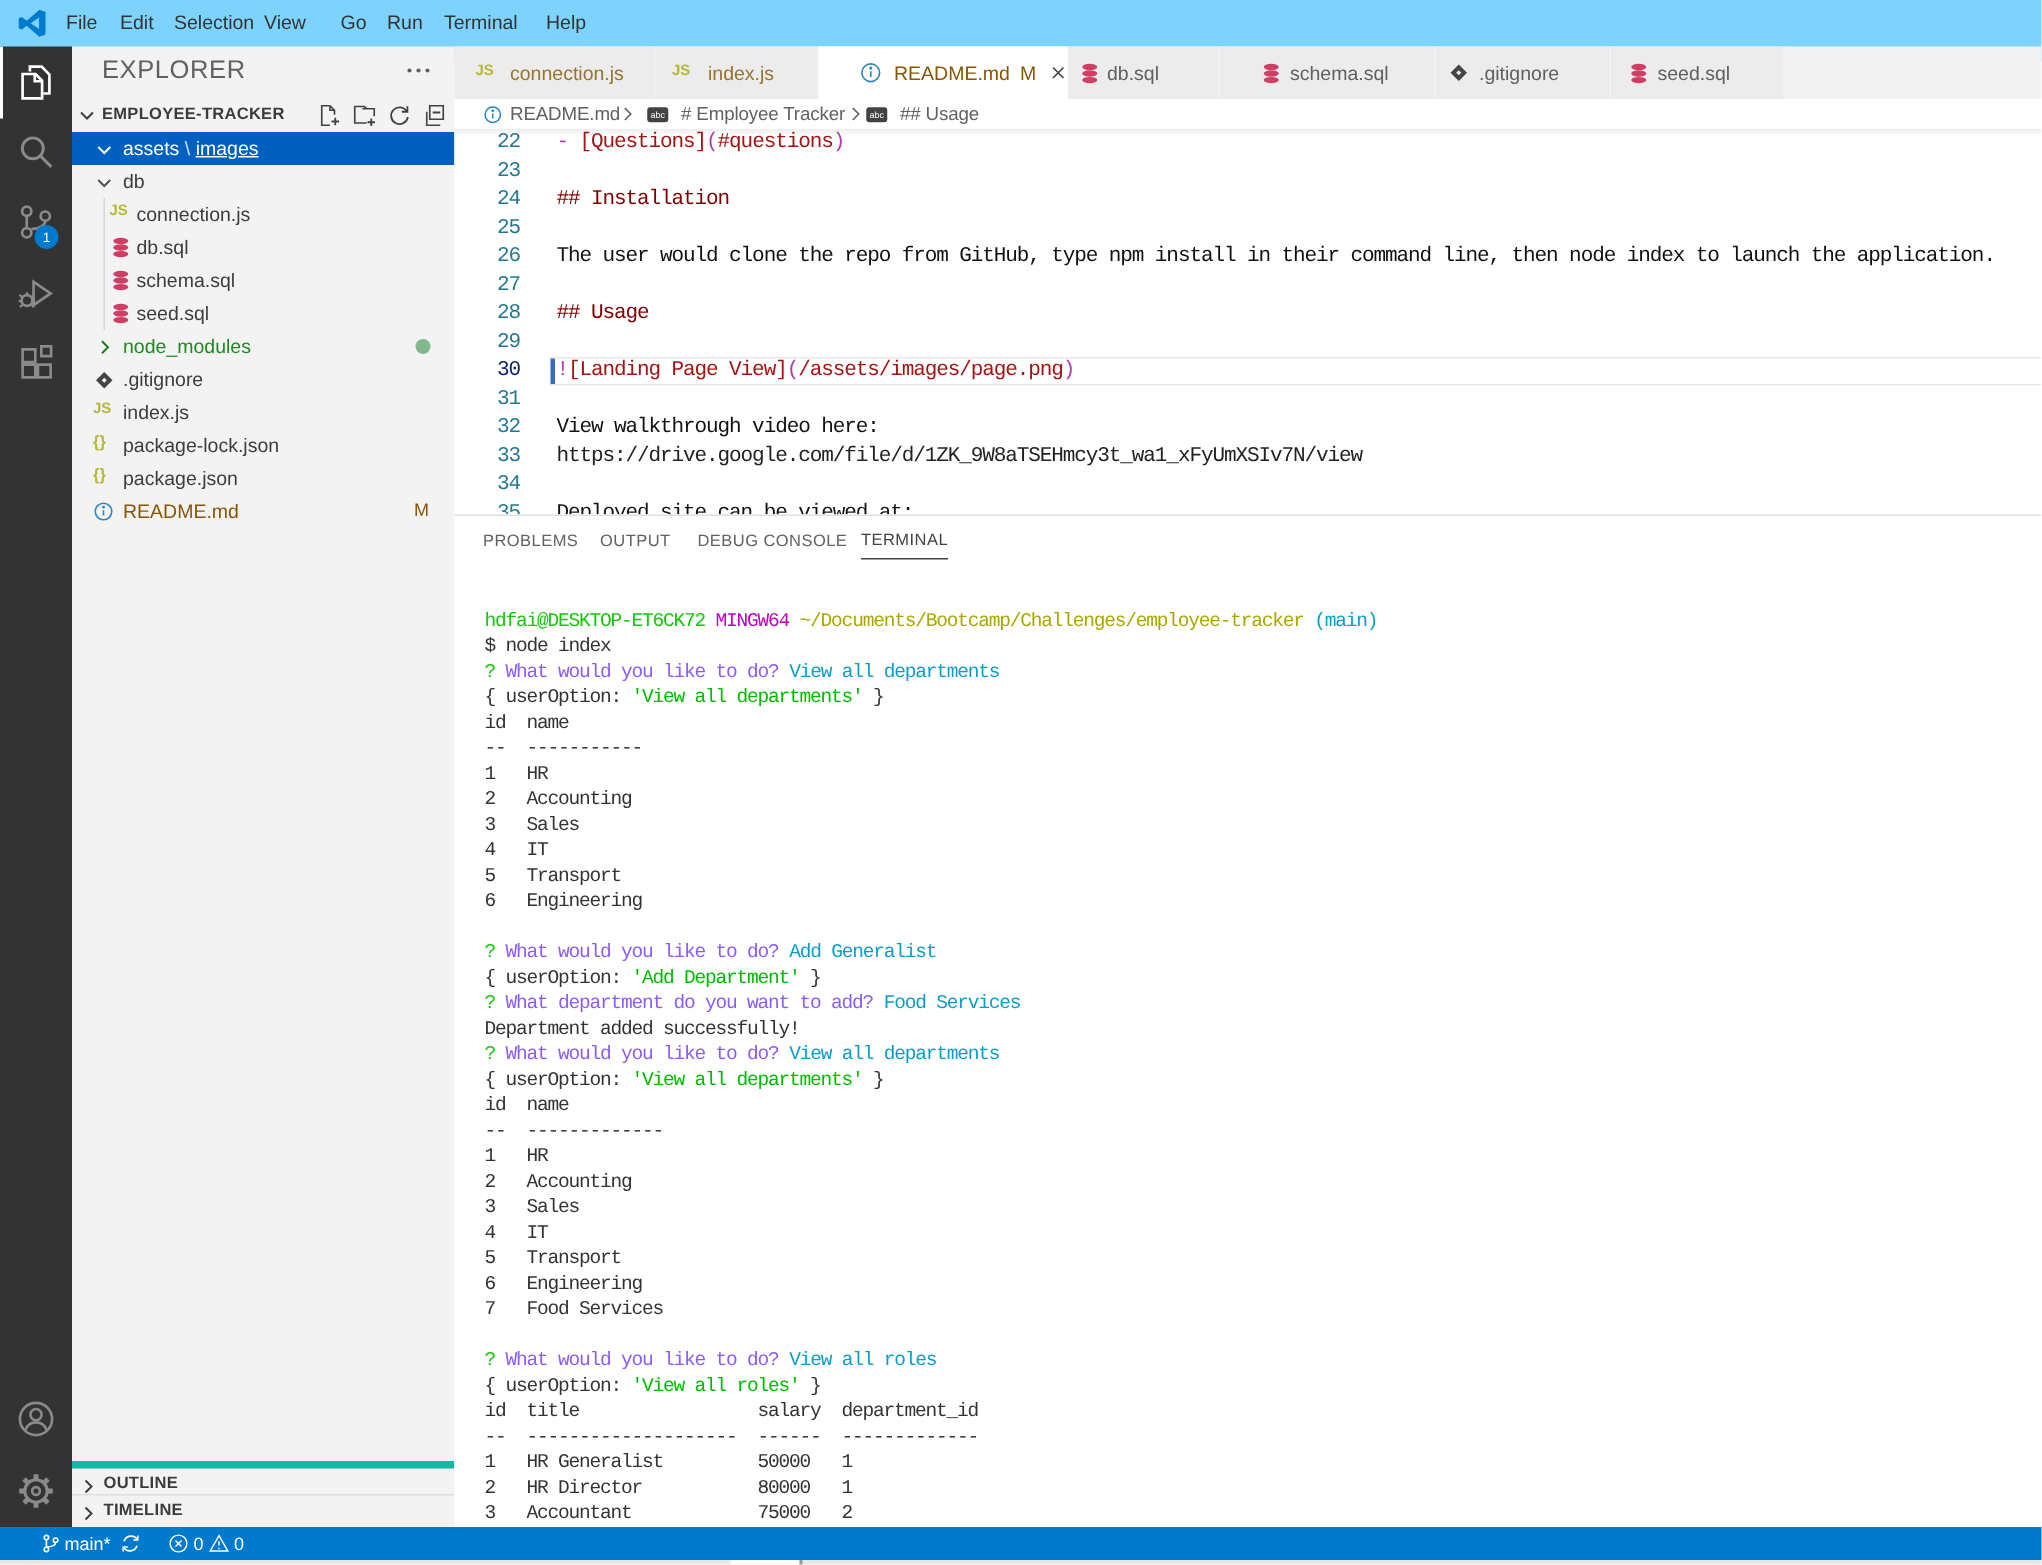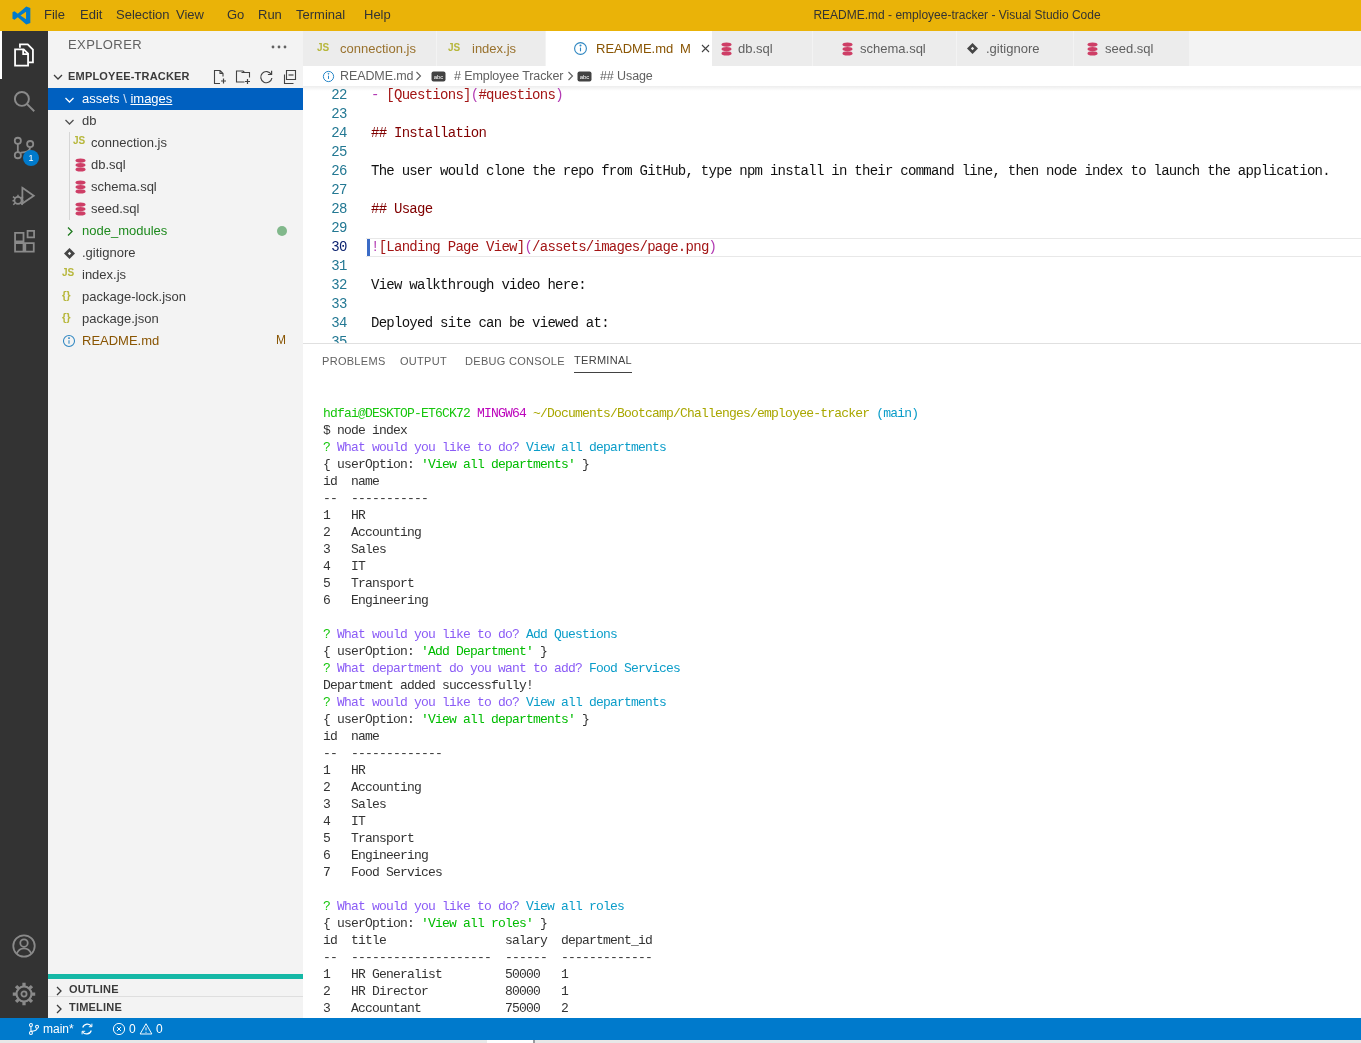--- a/index.html
+++ b/index.html
@@ -15,33 +15,32 @@
 .treerow{position:absolute;left:0;width:255px;height:22px;font-size:13px;color:#3c3c3c}
 .trlabel{position:absolute;top:3px;font-size:13px;white-space:nowrap}
 .tricon{position:absolute;top:4px}
 .tab{position:absolute;top:0;height:35px;background:#ececec;border-right:1px solid #f3f3f3}
 .tablabel{position:absolute;top:0;line-height:35px;font-size:13px;white-space:nowrap}
 .ptab{position:absolute;top:0;line-height:35px;font-size:11px;color:#616161;letter-spacing:.3px}
 </style>
 </head>
 <body>
 
-<div class="abs" style="left:0;top:0;width:1361px;height:41px;background:#eab308">
+<div class="abs" style="left:0;top:0;width:1361px;height:41px;background:#7dd3fc">
   <svg class="abs" style="left:12px;top:6px" width="19" height="19" viewBox="0 0 100 100">
     <path fill="#007acc" fill-rule="evenodd" d="M96.5 10.7 75 2.3 30.5 41 13.2 27.7 2.5 32.8v34.4l10.7 5.1 17.3-13.3L75 97.7l21.5-8.4zM74 30v40L44.5 50z"></path>
   </svg>
   <span class="mi abs" style="left:44px">File</span>
   <span class="mi abs" style="left:80px">Edit</span>
   <span class="mi abs" style="left:116px">Selection</span>
   <span class="mi abs" style="left:176px">View</span>
   <span class="mi abs" style="left:227px">Go</span>
   <span class="mi abs" style="left:258px">Run</span>
   <span class="mi abs" style="left:296px">Terminal</span>
   <span class="mi abs" style="left:364px">Help</span>
-  <div class="abs" style="left:757px;top:0;width:400px;text-align:center;line-height:30px;font-size:12px;color:#333">README.md - employee-tracker - Visual Studio Code</div>
 </div>
 
 <div class="abs" style="left:0;top:31px;width:48px;height:987px;background:#333333">
   <div class="abs" style="left:0;top:0;width:2px;height:48px;background:#fff"></div>
 
   <svg class="abs" style="left:11px;top:11px" width="26" height="26" viewBox="0 0 16 16" fill="none" stroke="#fff" stroke-width="1.1">
     <path d="M5.5 3.5v-2h4.8l3.2 3.2v7.8h-2.5"></path>
     <path d="M2.5 4.5h5.3l2.7 2.7v7.3h-8z"></path>
     <path d="M7.5 4.5v3h3"></path>
   </svg>
@@ -78,21 +77,21 @@
 
   <svg class="abs" style="left:11px;top:950px" width="26" height="26" viewBox="0 0 16 16" fill="none" stroke="#8a8a8a">
     <circle cx="8" cy="8" r="4.6" stroke-width="1.3"></circle>
     <circle cx="8" cy="8" r="1.6" stroke-width="1.1"></circle>
     <path stroke-width="2" d="M12.8 8h2.1M8 3.2V1.1M3.2 8H1.1M8 12.8v2.1M11.4 4.6l1.5-1.5M4.6 4.6 3.1 3.1M4.6 11.4l-1.5 1.5M11.4 11.4l1.5 1.5"></path>
   </svg>
 </div>
 
 <div class="abs" style="left:48px;top:31px;width:255px;height:987px;background:#f3f3f3;overflow:hidden">
 
-  <div class="abs" style="left:20px;top:6px;font-size:13px;color:#616161;letter-spacing:.4px">EXPLORER</div>
+  <div class="abs" style="left:20px;top:6px;font-size:17px;color:#616161;letter-spacing:.4px">EXPLORER</div>
   <svg class="abs" style="left:223px;top:13px" width="16" height="6" viewBox="0 0 16 6" fill="#616161">
       <circle cx="2" cy="3" r="1.4"></circle>
       <circle cx="8" cy="3" r="1.4"></circle>
       <circle cx="14" cy="3" r="1.4"></circle>
     </svg>
 
   <div class="abs" style="left:0;top:35px;width:255px;height:22px">
     <svg class="abs" style="left:5px;top:7px" width="10" height="8" viewBox="0 0 10 8" fill="none" stroke="#3c3c3c" stroke-width="1.3">
         <path d="M1 2l4 4 4-4"></path>
       </svg>
@@ -301,20 +300,21 @@
 
 <span class="hd">## Installation</span>
 
 The user would clone the repo from GitHub, type npm install in their command line, then node index to launch the application.
 
 <span class="hd">## Usage</span>
 
 <span class="mg">!</span><span class="mr">[Landing Page View]</span><span class="mg">(</span><span class="mr ul">/assets/images/page.png</span><span class="mg">)</span>
 
 View walkthrough video here:
+<span class="ul" style="color:#222">https://drive.google.com/file/d/1ZK_9W8aTSEHmcy3t_wa1_xFyUmXSIv7N/view</span>
 
 Deployed site can be viewed at:</pre>
 </div>
 
 <div class="abs" style="left:303px;top:343px;width:1058px;height:675px;background:#fff;border-top:1px solid #e0e0e0;overflow:hidden">
   <span class="ptab" style="left:19px">PROBLEMS</span>
   <span class="ptab" style="left:97px">OUTPUT</span>
   <span class="ptab" style="left:162px">DEBUG CONSOLE</span>
   <span class="ptab" style="left:271px;color:#424242;border-bottom:1px solid #424242;height:29px;line-height:33px">TERMINAL</span>
   <pre class="abs" style="left:20px;top:61px;font-size:13px;line-height:17px;letter-spacing:-.8px;color:#333"><span class="g">hdfai@DESKTOP-ET6CK72</span> <span class="m">MINGW64</span> <span class="y">~/Documents/Bootcamp/Challenges/employee-tracker</span> <span class="c">(main)</span>
@@ -323,21 +323,21 @@
 { userOption: <span class="s">'View all departments'</span> }
 id  name
 --  -----------
 1   HR
 2   Accounting
 3   Sales
 4   IT
 5   Transport
 6   Engineering
 
-<span class="g">?</span> <span class="q">What would you like to do?</span> <span class="c">Add Questions</span>
+<span class="g">?</span> <span class="q">What would you like to do?</span> <span class="c">Add Generalist</span>
 { userOption: <span class="s">'Add Department'</span> }
 <span class="g">?</span> <span class="q">What department do you want to add?</span> <span class="c">Food Services</span>
 Department added successfully!
 <span class="g">?</span> <span class="q">What would you like to do?</span> <span class="c">View all departments</span>
 { userOption: <span class="s">'View all departments'</span> }
 id  name
 --  -------------
 1   HR
 2   Accounting
 3   Sales

